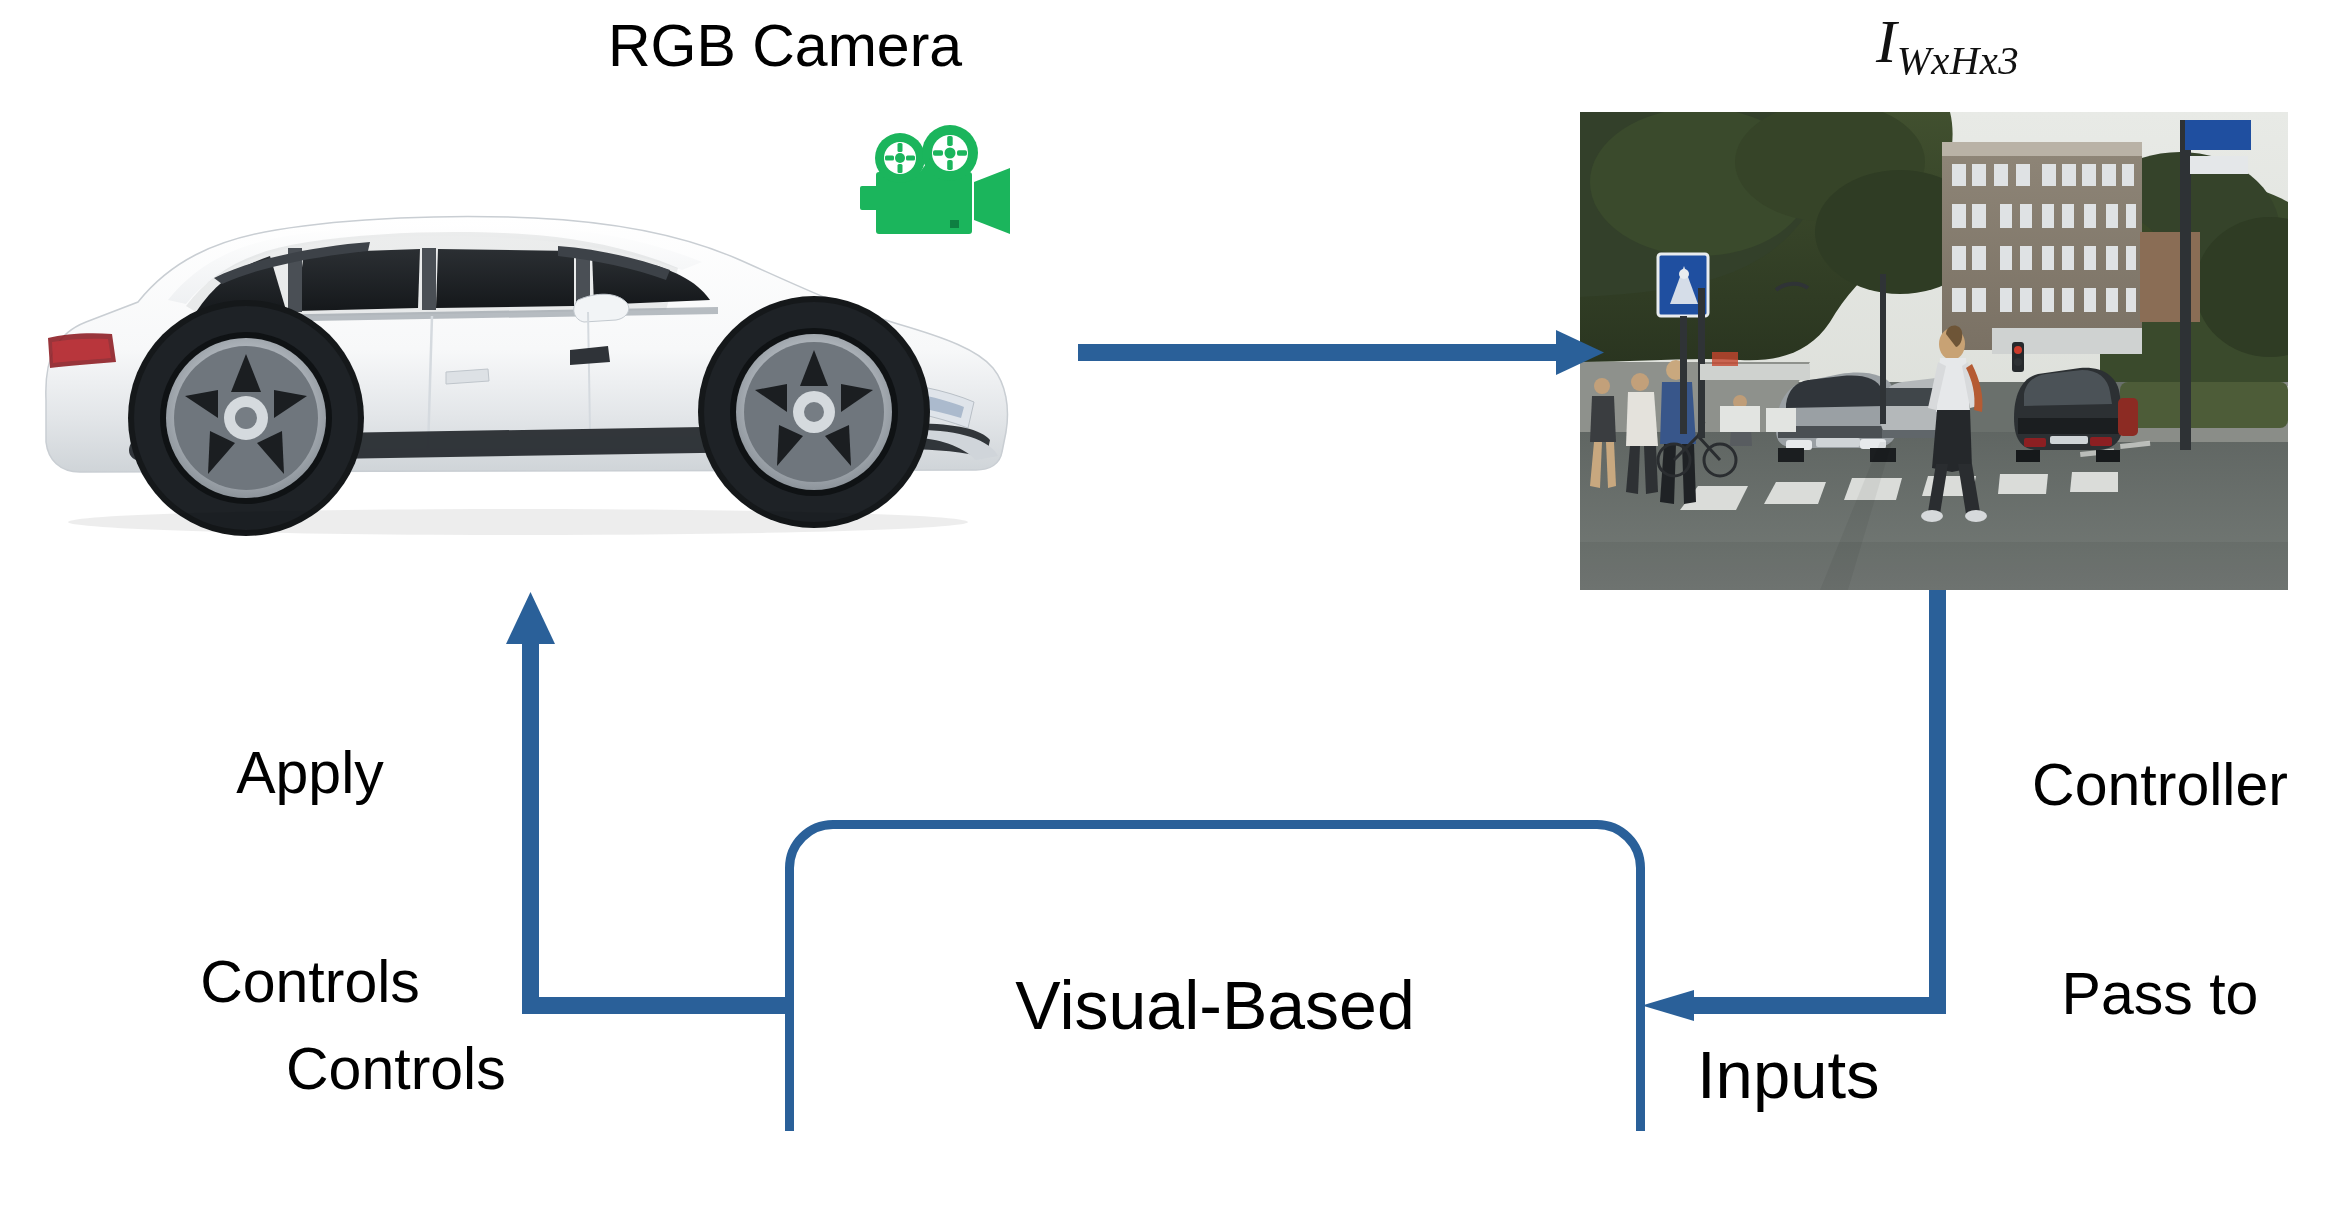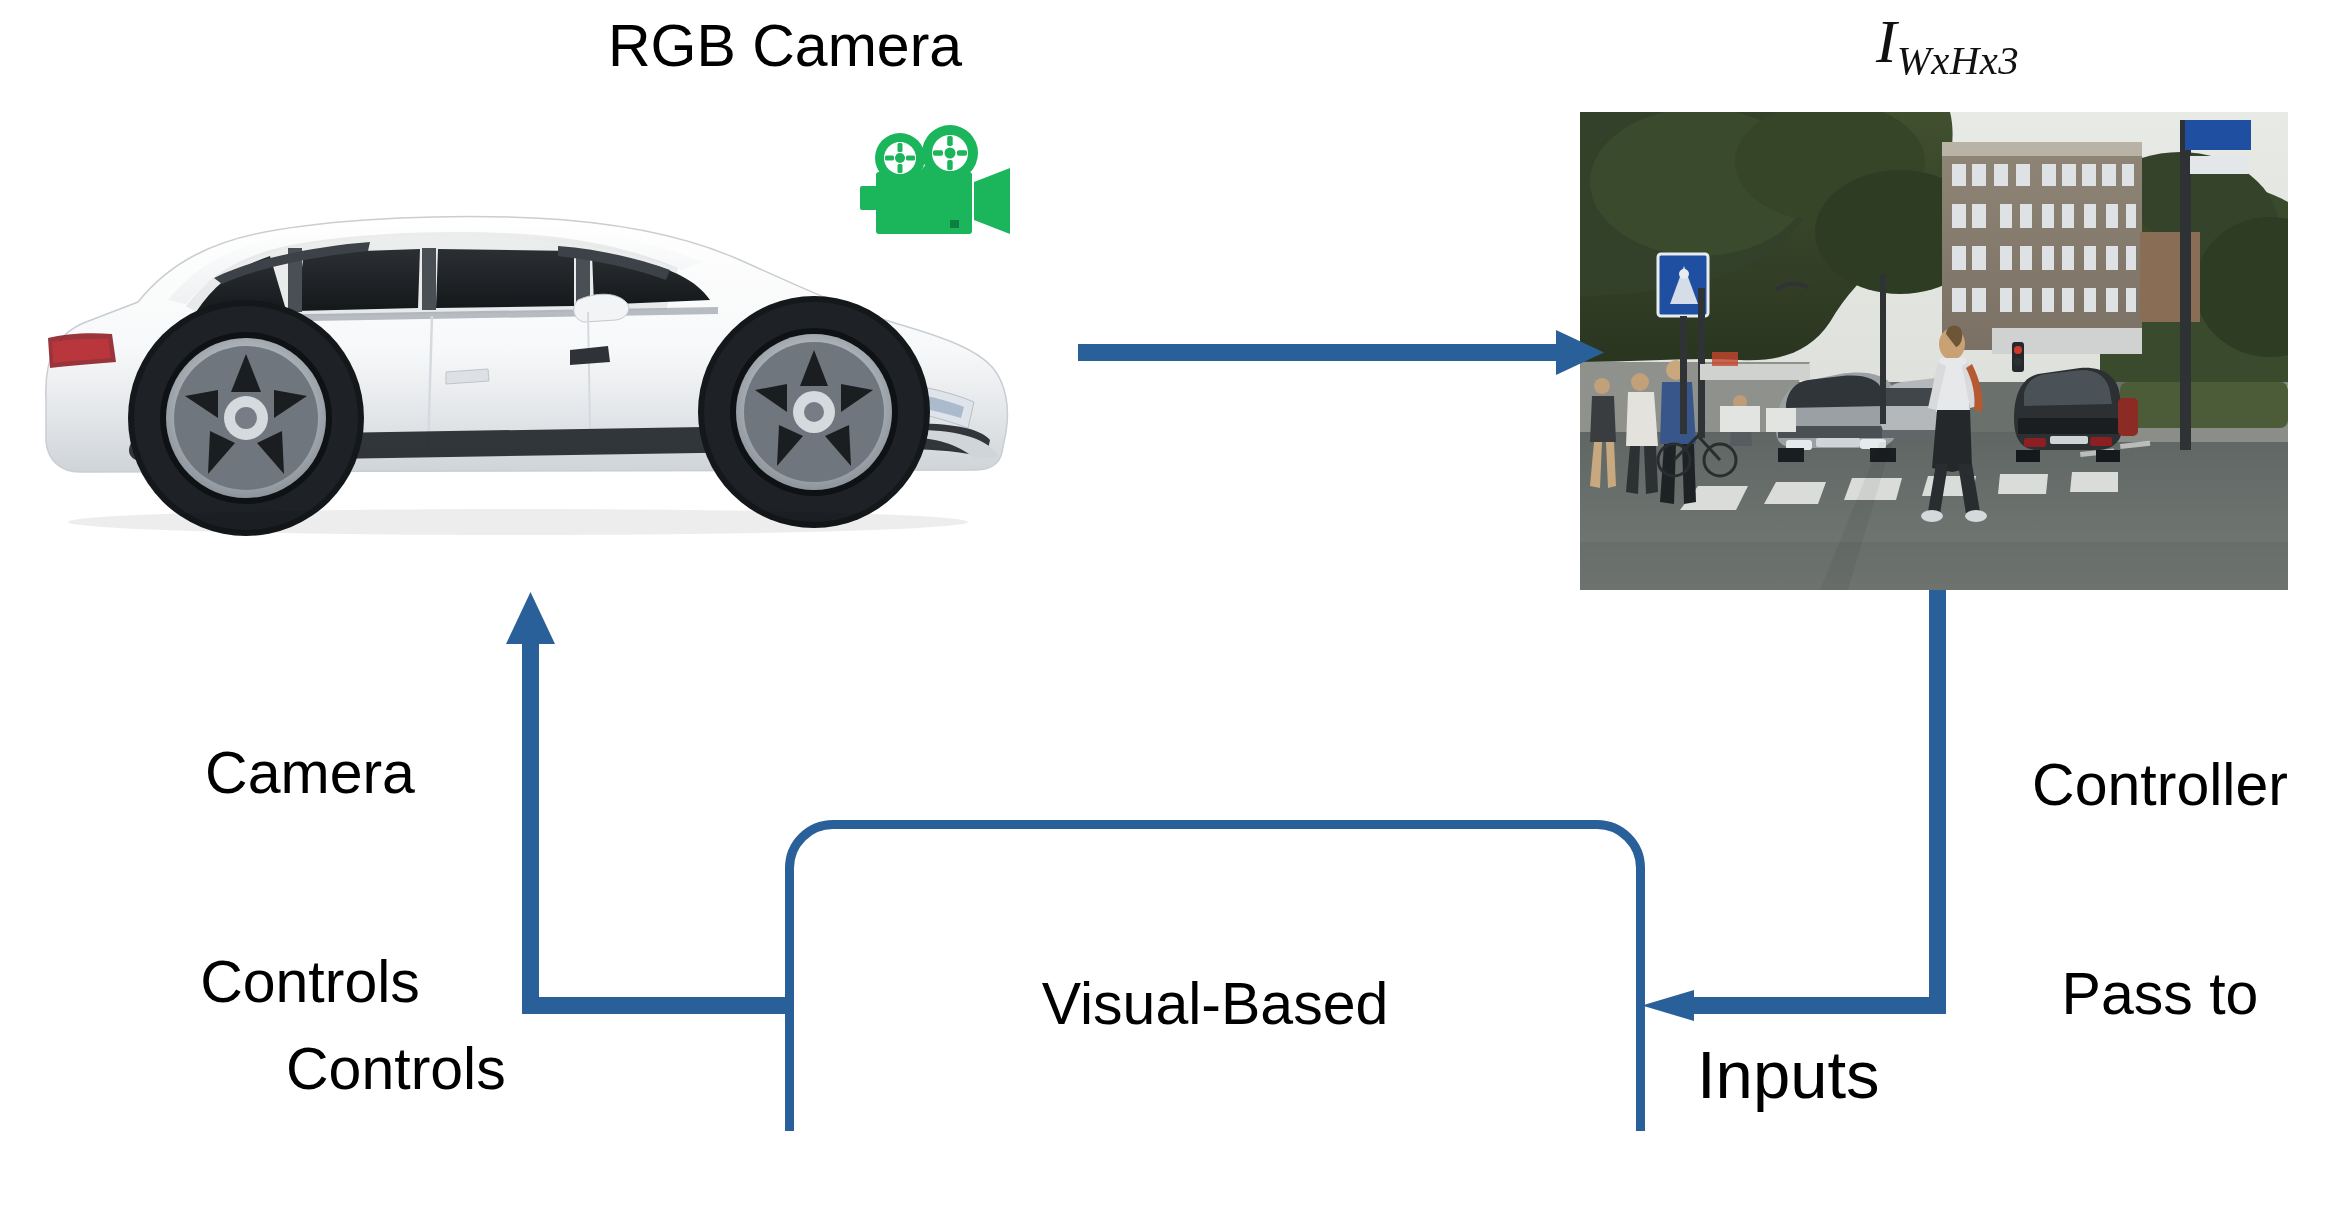--- a/index.html
+++ b/index.html
@@ -109,21 +109,21 @@
     width: 860px; height: 370px;
     border: 9px solid #2A6099;
     border-radius: 48px;
     background: #ffffff;
     box-sizing: border-box;
     display: flex;
     align-items: center;
     justify-content: center;
   }
   #controller-box .box-text {
-    font-size: 59px;
+    font-size: 68px;
     color: #000000;
     text-align: left;
     line-height: 1.22;
     white-space: pre-line;
   }
 </style>
 </head>
 <body>
 
 <div id="canvas">
@@ -516,21 +516,21 @@
           <rect x="522" y="997" width="266" height="17"></rect>
           <rect x="522" y="640" width="17" height="374"></rect>
           <path d="M506 644 L530.5 592 L555 644 Z"></path>
         </g>
       </g>
     </svg>
   </div>
 
 
   <div class="abs label" id="label-apply-controls">
-    <div>Camera</div>
+    <div>Apply</div>
     <div>Controls</div>
   </div>
 
   <div class="abs label" id="label-controls">Controls</div>
 
   <div class="abs label" id="label-pass-to-controller">
     <div>Controller</div>
     <div>Pass to</div>
   </div>
 

